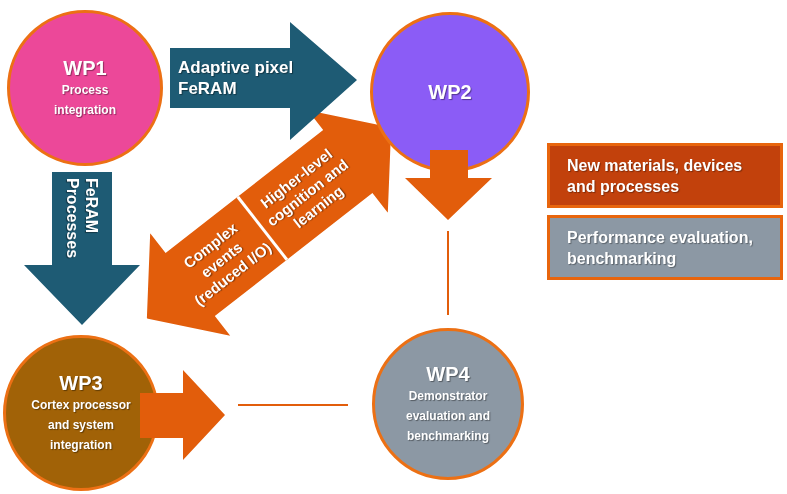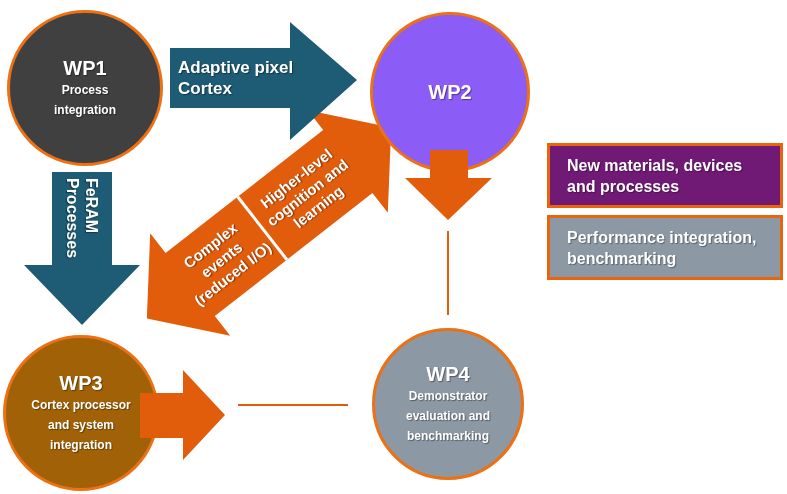--- a/index.html
+++ b/index.html
@@ -77,29 +77,29 @@
     color:#ffffff; font-weight:bold; font-size:16px; line-height:21px;
     white-space:pre-line;
     text-shadow:1px 1px 1px rgba(0,0,0,0.35);
   }
 </style>
 </head>
 <body>
 
 <div class="canvas">
 
-  <div class="circle" style="left: 7px; top: 10px; width: 156px; height: 156px; background-color: #404040;">
+  <div class="circle" style="left: 7px; top: 10px; width: 156px; height: 156px; background-color: #ec4899;">
     <div class="wp-title">WP1</div>
     <div class="wp-sub">Process
 integration</div>
   </div>
 
   <div class="shape arrow-right-teal" style="background-color: rgb(30, 91, 116);">
     <div class="arrow-label">Adaptive pixel
-Cortex</div>
+FeRAM</div>
   </div>
 
   <div class="shape arrow-down-teal" style="background-color: rgb(30, 91, 116);">
     <div class="arrow-label">FeRAM
 Processes</div>
   </div>
 
   <div class="shape diag-arrow" style="background-color: rgb(226, 93, 11);">
     <div class="arrow-label diag-label-lower">Complex
 events
@@ -128,23 +128,23 @@
   <div class="conn" style="left:238px; top:404px; width:110px; height:2px;"></div>
 
   <div class="circle" style="left: 372px; top: 328px; width: 152px; height: 152px; background-color: rgb(140, 152, 164);">
     <div class="wp-title">WP4</div>
     <div class="wp-sub">Demonstrator
 evaluation and
 benchmarking</div>
   </div>
 
   <div class="legend">
-    <div class="legend-box" style="background-color: #701a75;">
+    <div class="legend-box" style="background-color: #c2410c;">
       <span>New materials, devices
 and processes</span>
     </div>
     <div class="legend-box" style="background-color: rgb(140, 152, 164);">
-      <span>Performance integration,
+      <span>Performance evaluation,
 benchmarking</span>
     </div>
   </div>
 
 </div>
 
 </body></html>

